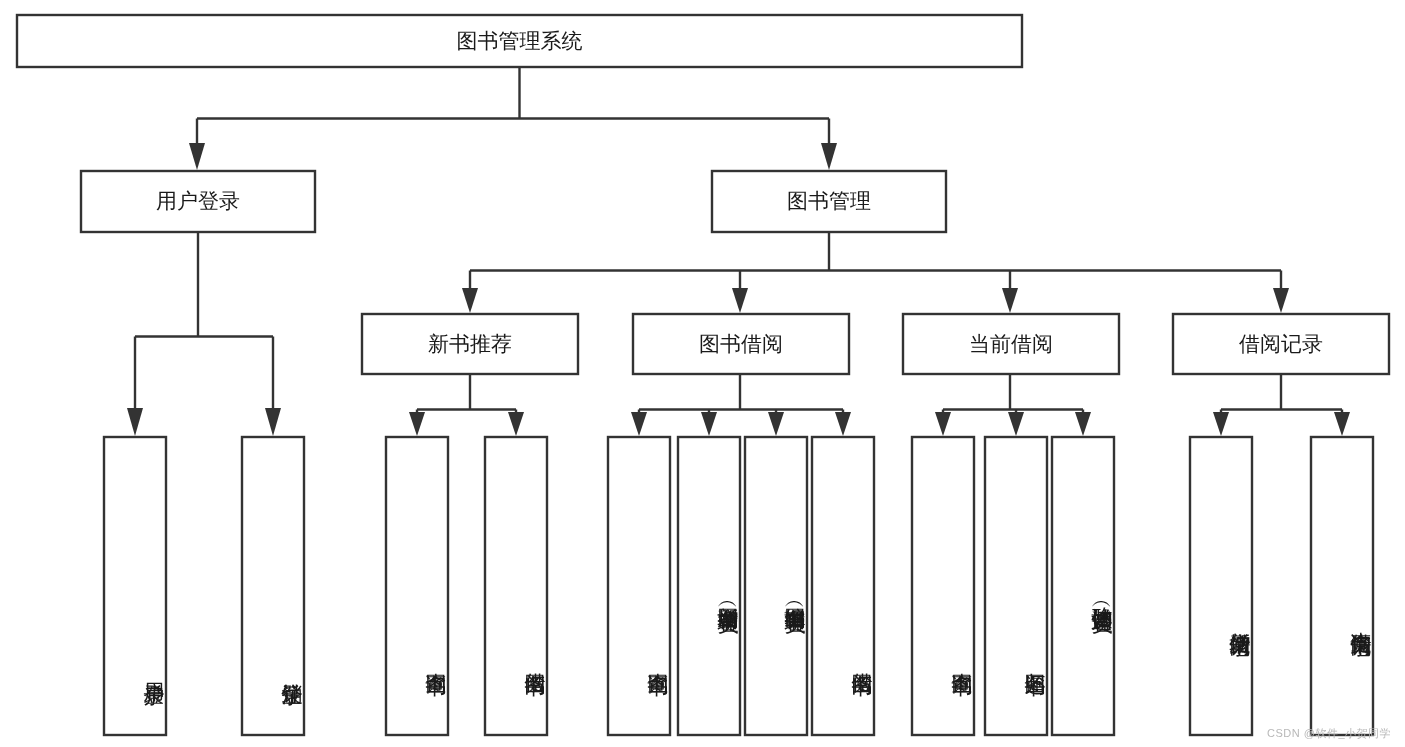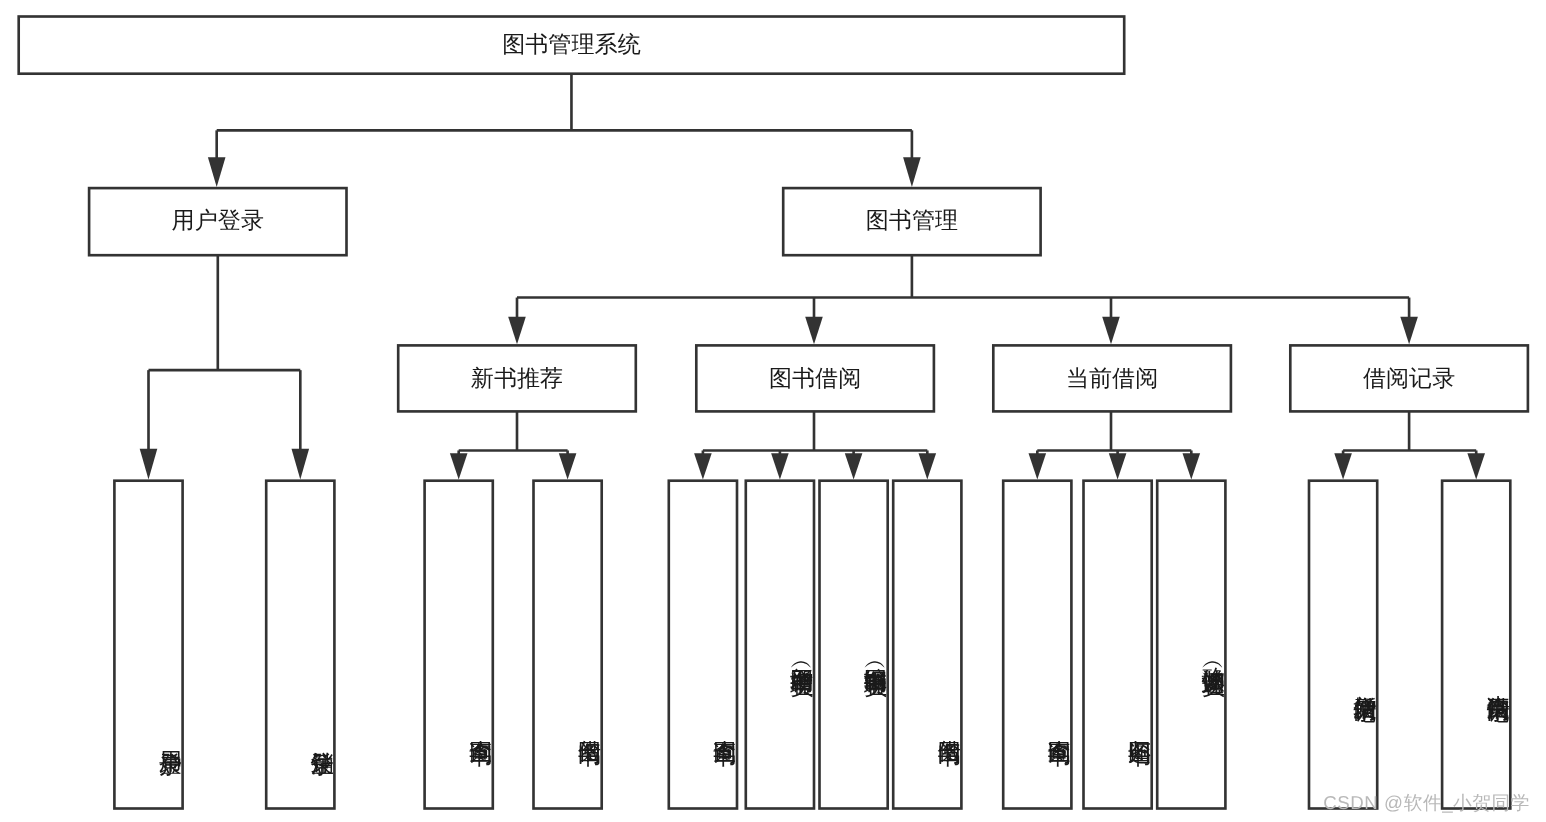--- a/index.html
+++ b/index.html
@@ -59,21 +59,21 @@
     line-height: 1.12;
     color: #1a1a1a;
     letter-spacing: 1px;
     white-space: nowrap;
     pointer-events: none;
   }
   .watermark {
     position: absolute;
     right: 14px;
     bottom: 6px;
-    font-size: 17px;
+    font-size: 11px;
     color: #b8b8b8;
     font-family: "Liberation Sans", "DejaVu Sans", sans-serif;
     letter-spacing: 0.5px;
     white-space: nowrap;
   }
 </style>
 </head>
 <body>
 
 <div id="diagram-root">

